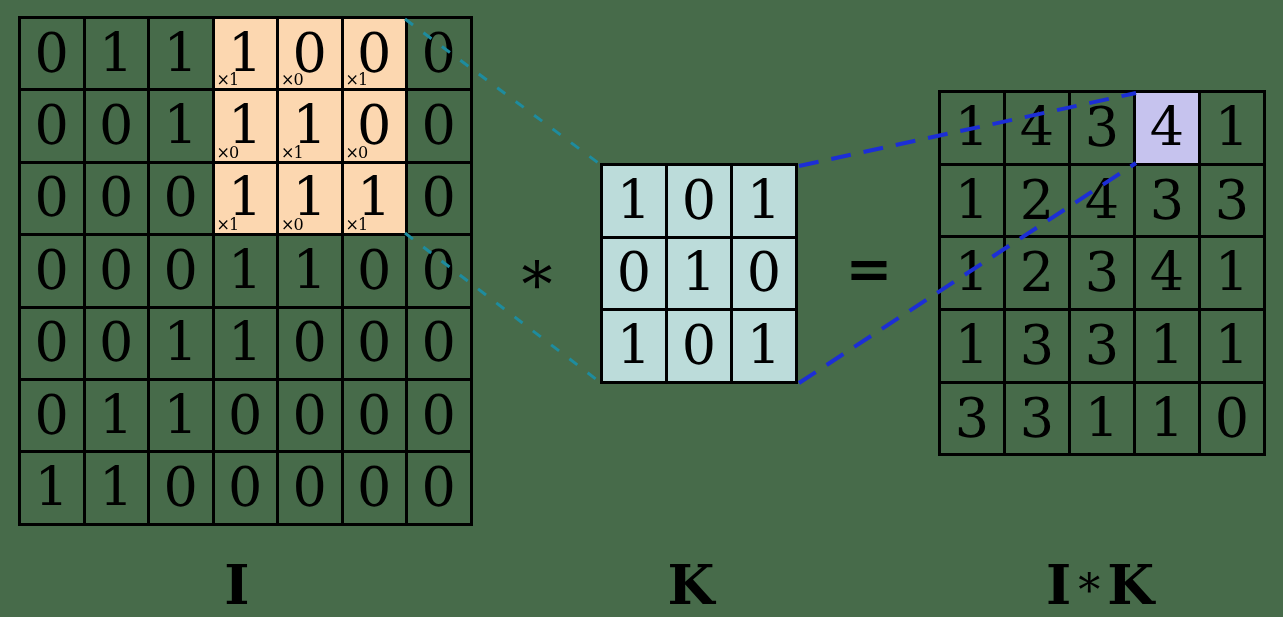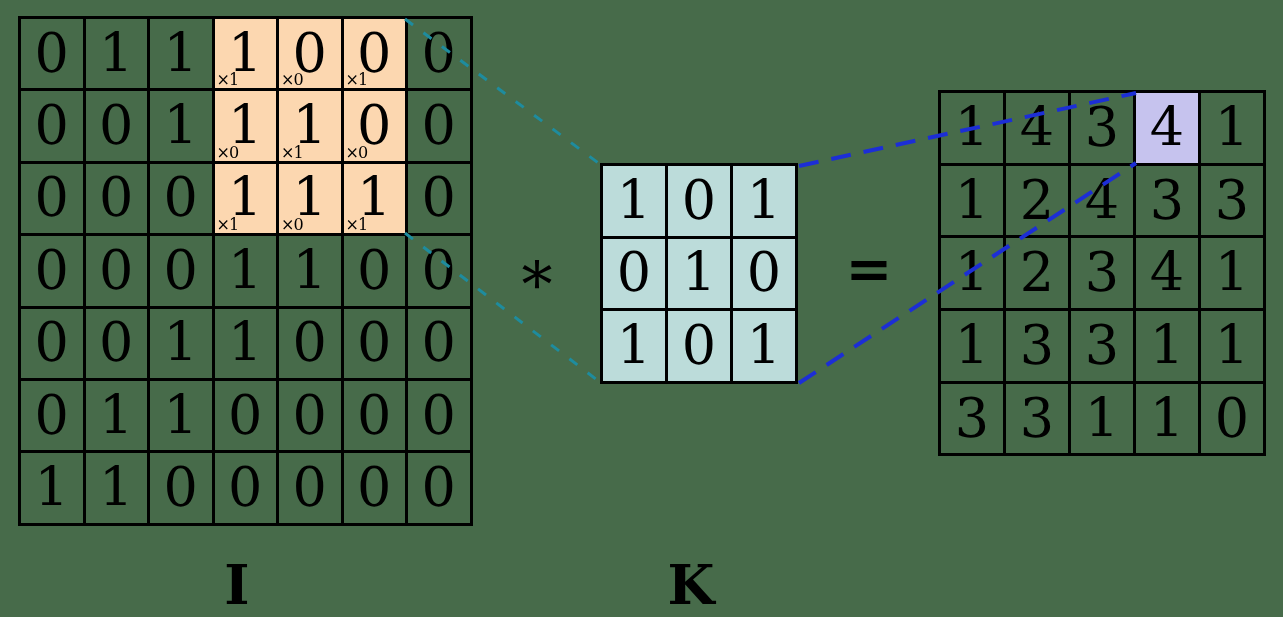--- a/index.html
+++ b/index.html
@@ -304,20 +304,21 @@
       <div class="cell">
         <span class="num">1</span>
       </div>
       <div class="cell">
         <span class="num">0</span>
       </div>
     </div>
 
   <div id="i-label" class="matrix-label">I</div>
   <div id="k-label" class="matrix-label">K</div>
+  <div id="ok-label" class="matrix-label"><span>I</span><span class="star">*</span><span>K</span></div>
 
   <svg id="connectors" viewBox="0 0 1283 617" xmlns="http://www.w3.org/2000/svg">
     <line class="teal" x1="405" y1="19" x2="601" y2="165" stroke-width="3" stroke-dasharray="10 13" stroke="#1e8c9e"></line>
     <line class="teal" x1="405" y1="233" x2="601" y2="383" stroke-width="3" stroke-dasharray="10 13" stroke="#1e8c9e"></line>
     <line class="blue" x1="799" y1="166" x2="1136" y2="93" stroke-width="4" stroke-dasharray="20 13" stroke="#1c2ed6"></line>
     <line class="blue" x1="799" y1="383" x2="1136" y2="163" stroke-width="4" stroke-dasharray="20 13" stroke="#1c2ed6"></line>
   </svg>
 
 </div>
 

